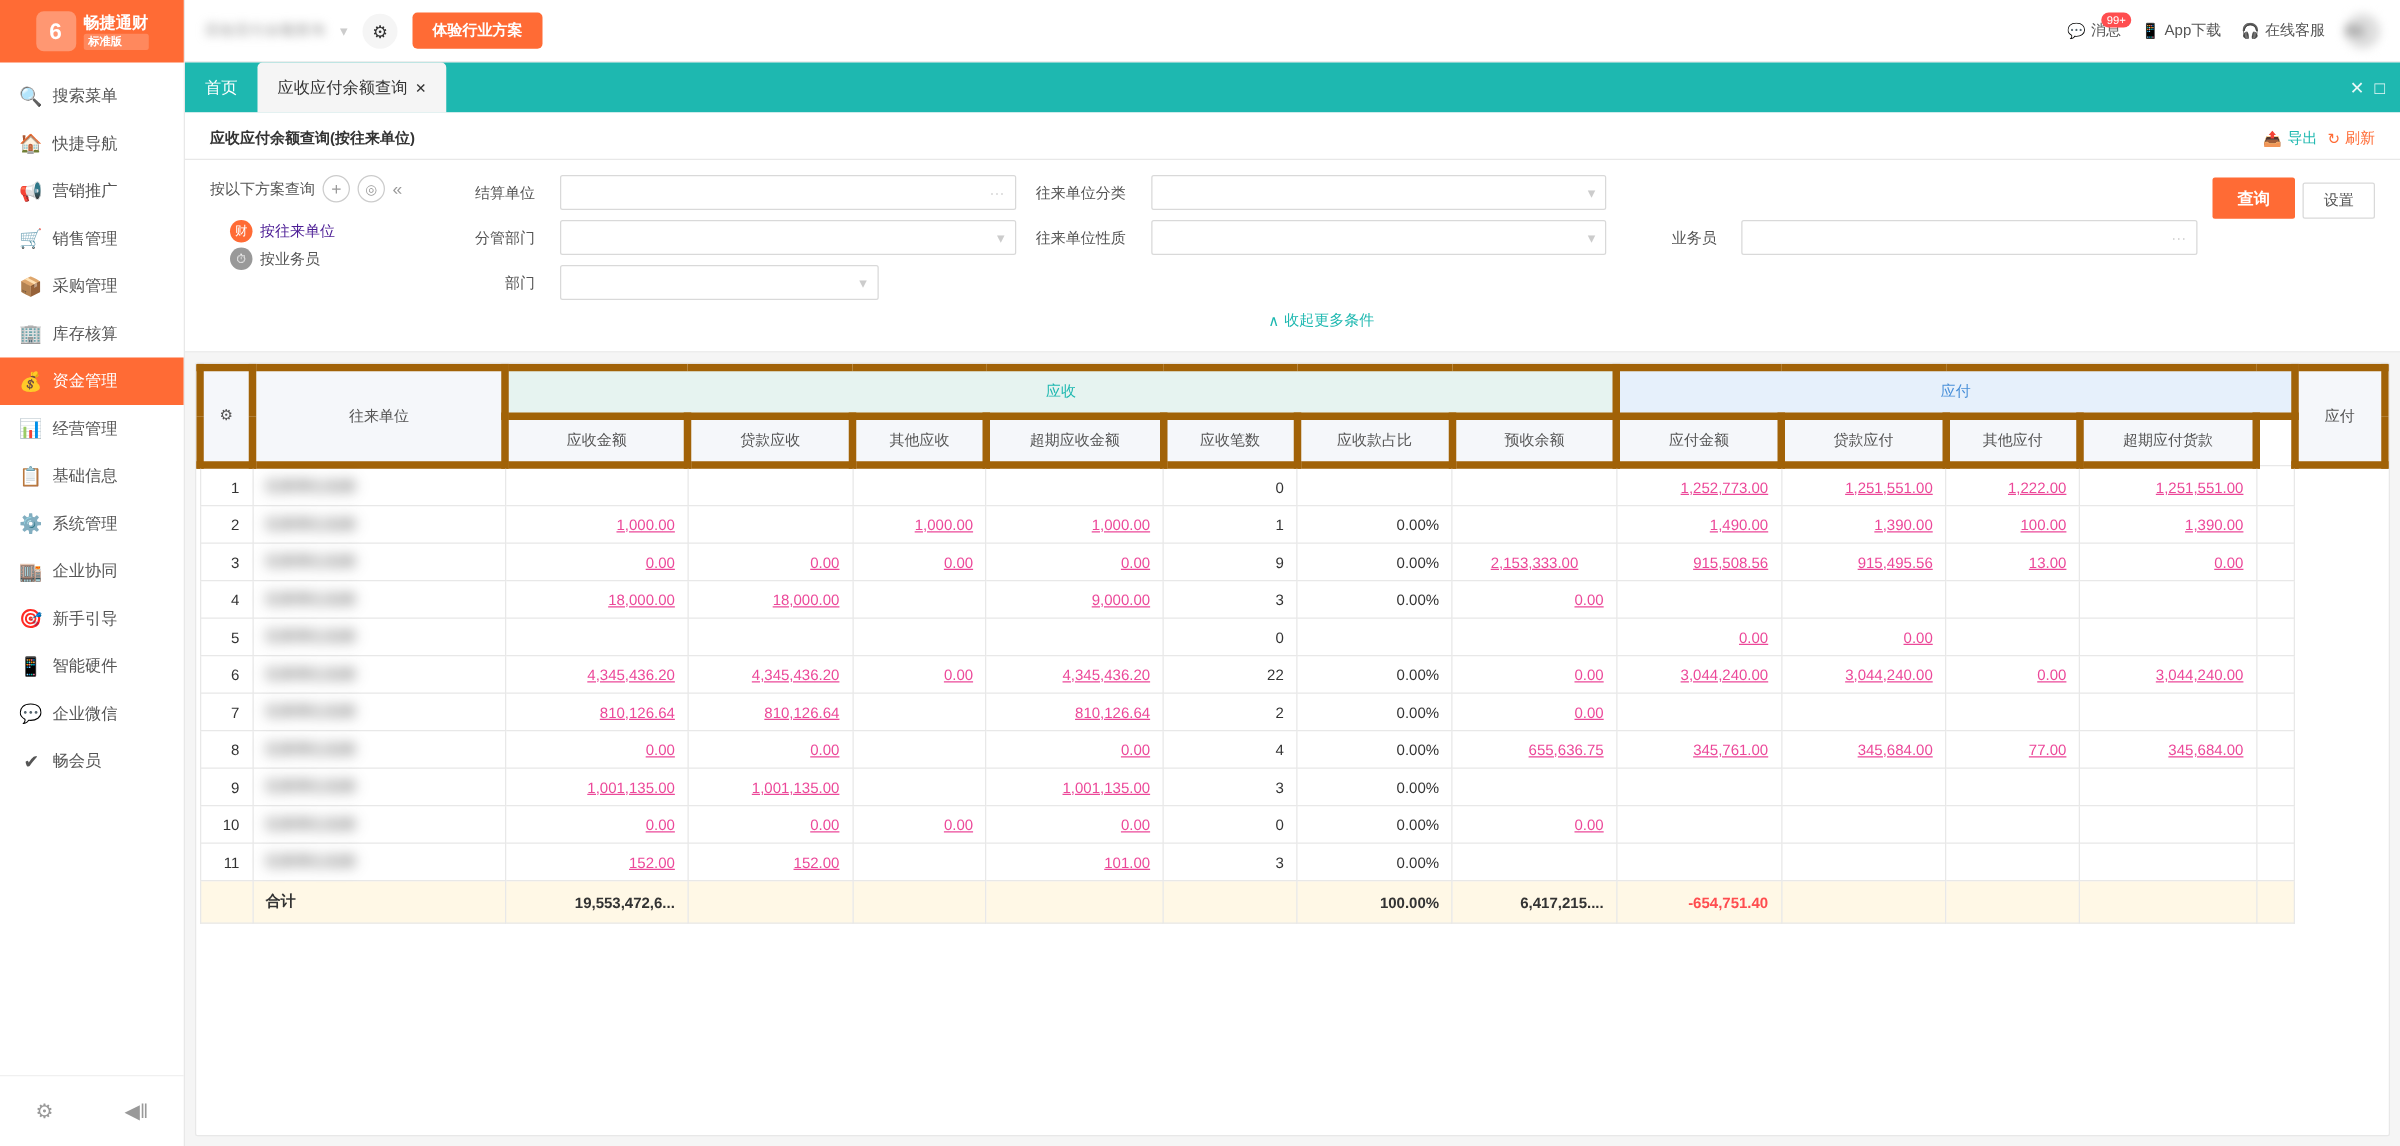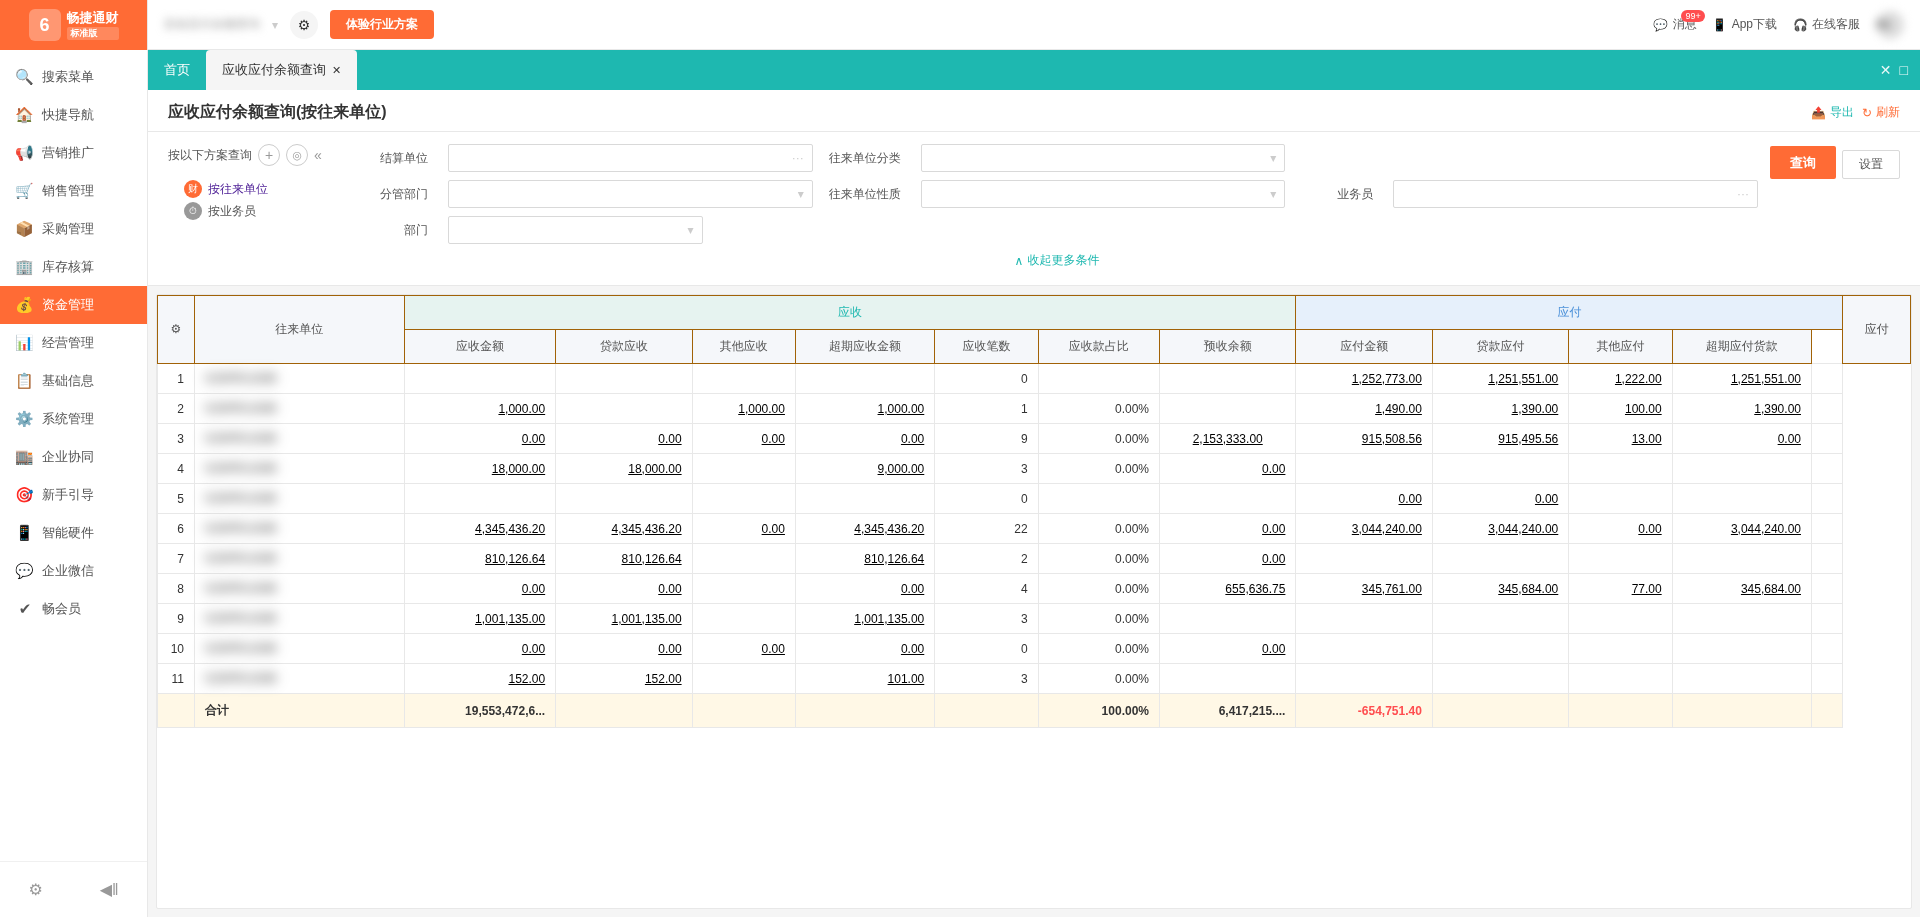--- a/index.html
+++ b/index.html
@@ -40,21 +40,21 @@
     .tabs-bar { height: 40px; background: #1eb8b0; display: flex; align-items: center; padding: 0; }
     .tab-item { padding: 0 16px; height: 40px; display: flex; align-items: center; cursor: pointer; font-size: 13px; color: rgba(255,255,255,0.8); gap: 6px; }
     .tab-item.home { color: white; }
     .tab-item.active { background: #f5f5f5; color: #333; border-radius: 4px 4px 0 0; }
     .tab-close { font-size: 11px; cursor: pointer; }
     .tab-window-btns { margin-left: auto; display: flex; gap: 8px; padding-right: 12px; color: rgba(255,255,255,0.9); font-size: 14px; cursor: pointer; }
 
     
     .page-content { flex: 1; background: #f5f5f5; overflow: hidden; display: flex; flex-direction: column; }
     .page-header { background: #fff; padding: 12px 20px 8px; border-bottom: 1px solid #e8e8e8; display: flex; align-items: center; justify-content: space-between; }
-    .page-title { font-size: 16px; font-weight: bold; color: #333; }
+    .page-title { font-size: 12px; font-weight: bold; color: #333; }
     .page-header-actions { display: flex; gap: 8px; align-items: center; }
     .export-btn { display: flex; align-items: center; gap: 4px; color: #1eb8b0; cursor: pointer; font-size: 12px; }
     .refresh-btn { display: flex; align-items: center; gap: 4px; color: #ff6b35; cursor: pointer; font-size: 12px; }
 
     
     .filter-area { background: #fff; padding: 12px 20px; border-bottom: 1px solid #e8e8e8; }
     .filter-add-btn { width: 22px; height: 22px; border: 1px solid #ccc; border-radius: 50%; display: flex; align-items: center; justify-content: center; cursor: pointer; color: #999; font-size: 14px; }
     .filter-target-btn { width: 22px; height: 22px; border: 1px solid #ccc; border-radius: 50%; display: flex; align-items: center; justify-content: center; cursor: pointer; color: #999; font-size: 11px; }
     .filter-arrow-btn { cursor: pointer; color: #999; font-size: 14px; }
     .filter-scheme { display: flex; flex-direction: column; gap: 4px; margin-left: 16px; }
@@ -62,25 +62,25 @@
     .scheme-icon { width: 18px; height: 18px; background: #ff6b35; border-radius: 50%; display: flex; align-items: center; justify-content: center; color: white; font-size: 10px; }
     .scheme-icon.gray { background: #999; }
     .scheme-label { font-size: 12px; color: #4c1d95; }
     .scheme-label.gray { color: #555; }
     .field-dots { color: #ccc; }
     .field-arrow { color: #ccc; }
     .query-btn { background: #ff6b35; color: white; border: none; padding: 6px 20px; border-radius: 2px; cursor: pointer; font-size: 13px; font-weight: bold; }
     .settings-btn { background: #fff; color: #555; border: 1px solid #d9d9d9; padding: 5px 16px; border-radius: 2px; cursor: pointer; font-size: 12px; margin-top: 4px; }
     .collapse-btn { display: flex; align-items: center; justify-content: center; color: #1eb8b0; font-size: 12px; cursor: pointer; padding: 4px 0; }
     .data-table { width: 100%; border-collapse: collapse; font-size: 12px; }
-    .data-table th { background: #f5f7fa; border: 1px solid #a16207; padding: 8px 10px; text-align: center; color: #555; font-weight: normal; white-space: nowrap; }
+    .data-table th { background: #f5f7fa; border: 6px solid #a16207; padding: 8px 10px; text-align: center; color: #555; font-weight: normal; white-space: nowrap; }
     .data-table td { border: 1px solid #e8e8e8; padding: 6px 10px; text-align: right; white-space: nowrap; }
     .data-table td.left { text-align: left; }
     .data-table td.center { text-align: center; }
-    .link-cell { color: #000000; text-decoration: underline; cursor: pointer; }
+    .link-cell { color: #ec4899; text-decoration: underline; cursor: pointer; }
     .col-span-group th { text-align: center; }
     .table-footer { background: #fff8e6; }
     .table-footer td { font-weight: bold; color: #333; padding: 8px 10px; border: 1px solid #e8e8e8; }
     .settings-icon { display: inline-block; width: 16px; height: 16px; cursor: pointer; }
     .blurred { filter: blur(4px); user-select: none; }
     .filter-item { display: flex; align-items: center; gap: 20px; }
     .filter-item .flabel { min-width: 72px; text-align: right; color: #555; font-size: 12px; white-space: nowrap; }
     .filter-item .finput { flex: 1; height: 28px; border: 1px solid #d9d9d9; border-radius: 2px; padding: 0 8px; display: flex; align-items: center; justify-content: space-between; cursor: pointer; font-size: 12px; }
 
     .table-container { margin: 8px; background: white; border: 1px solid #e8e8e8; border-radius: 2px; overflow: auto; flex: 1; }

